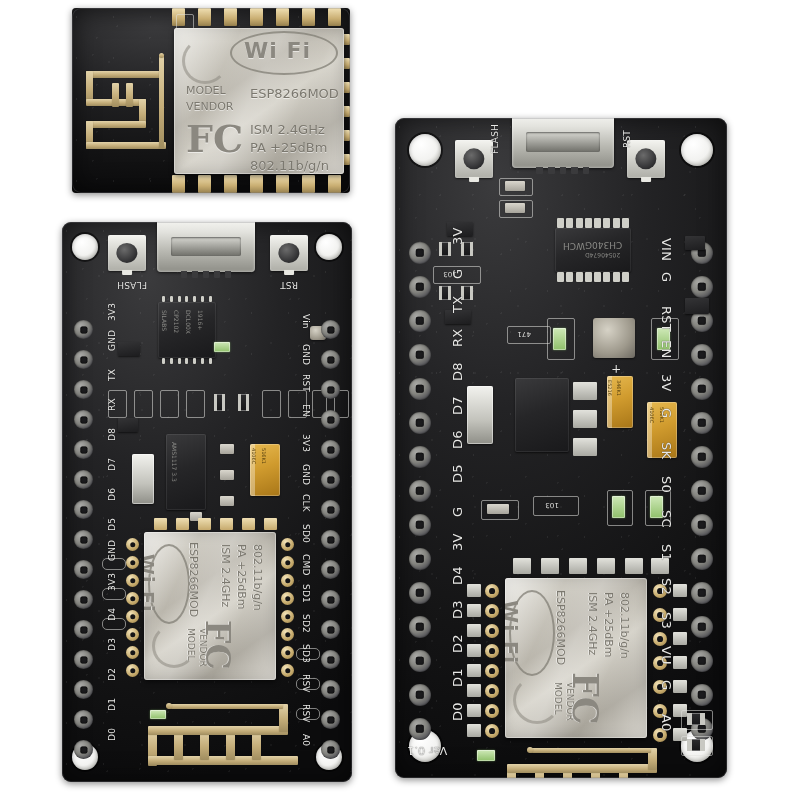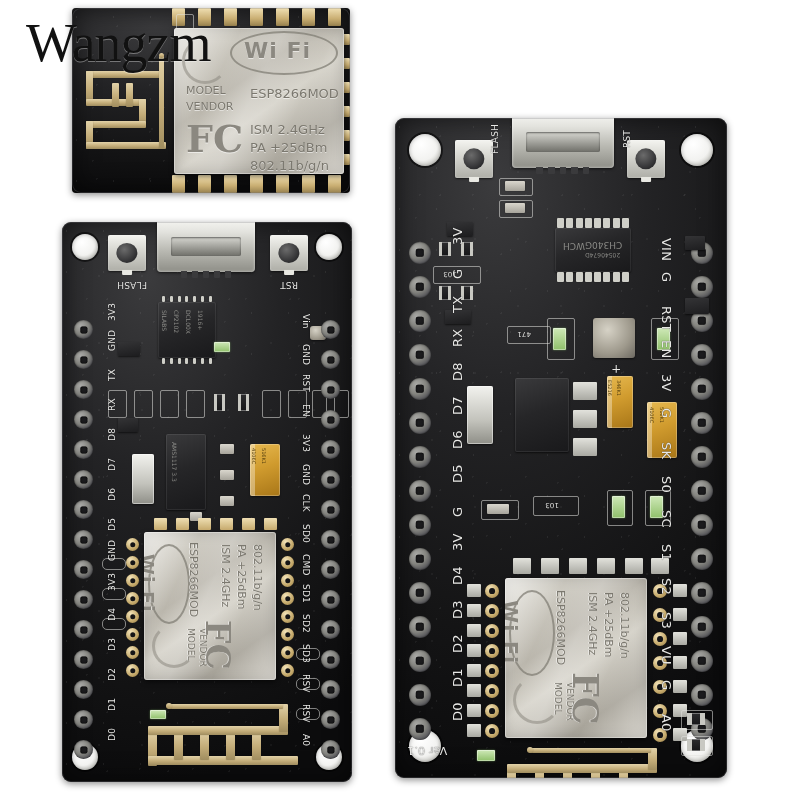--- a/index.html
+++ b/index.html
@@ -871,15 +871,14 @@
     </div>
 
     <div class="outline" style="left:286px;top:592px;width:30px;height:18px;"></div>
     <div class="r0603" style="left:292px;top:595px;width:18px;height:12px;"></div>
     <div class="outline" style="left:286px;top:618px;width:30px;height:18px;"></div>
     <div class="r0603" style="left:292px;top:621px;width:18px;height:12px;"></div>
     <div class="sot" style="left:290px;top:180px;width:24px;height:16px;"></div>
     <div class="sot" style="left:290px;top:118px;width:20px;height:14px;"></div>
   </div>
 
-  <div class="watermark">Wangzm</div>
 
 </div>
 
 </body></html>

